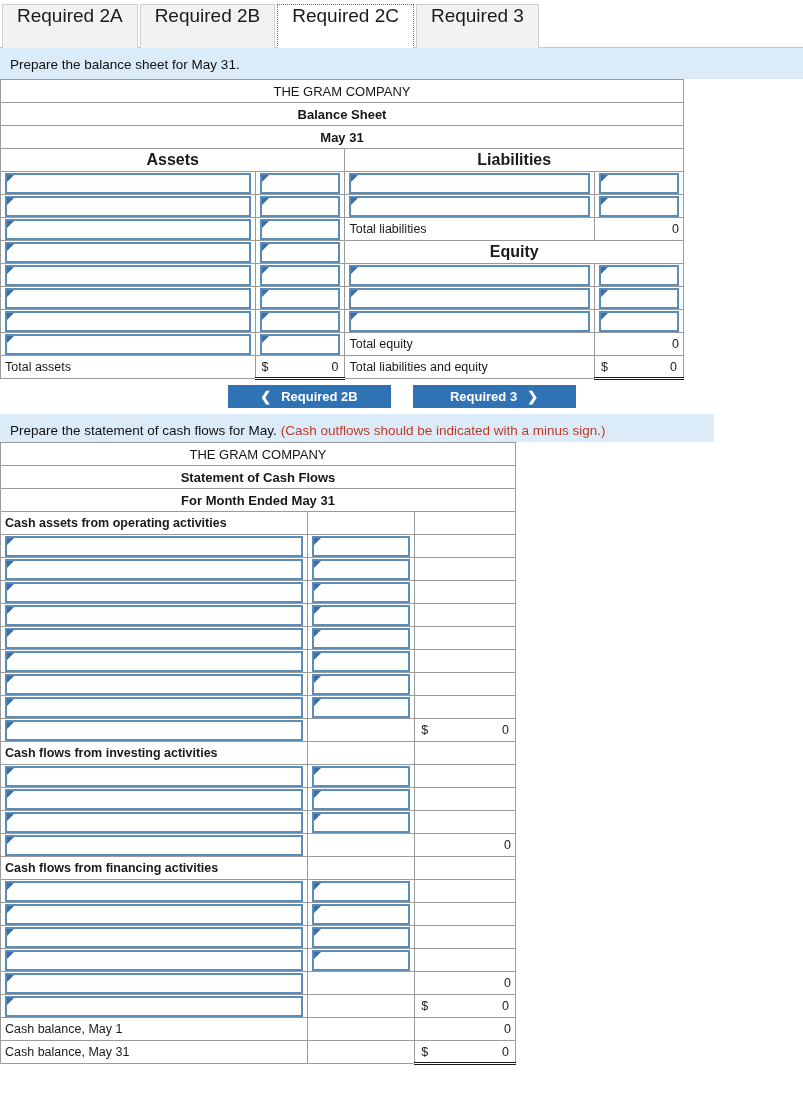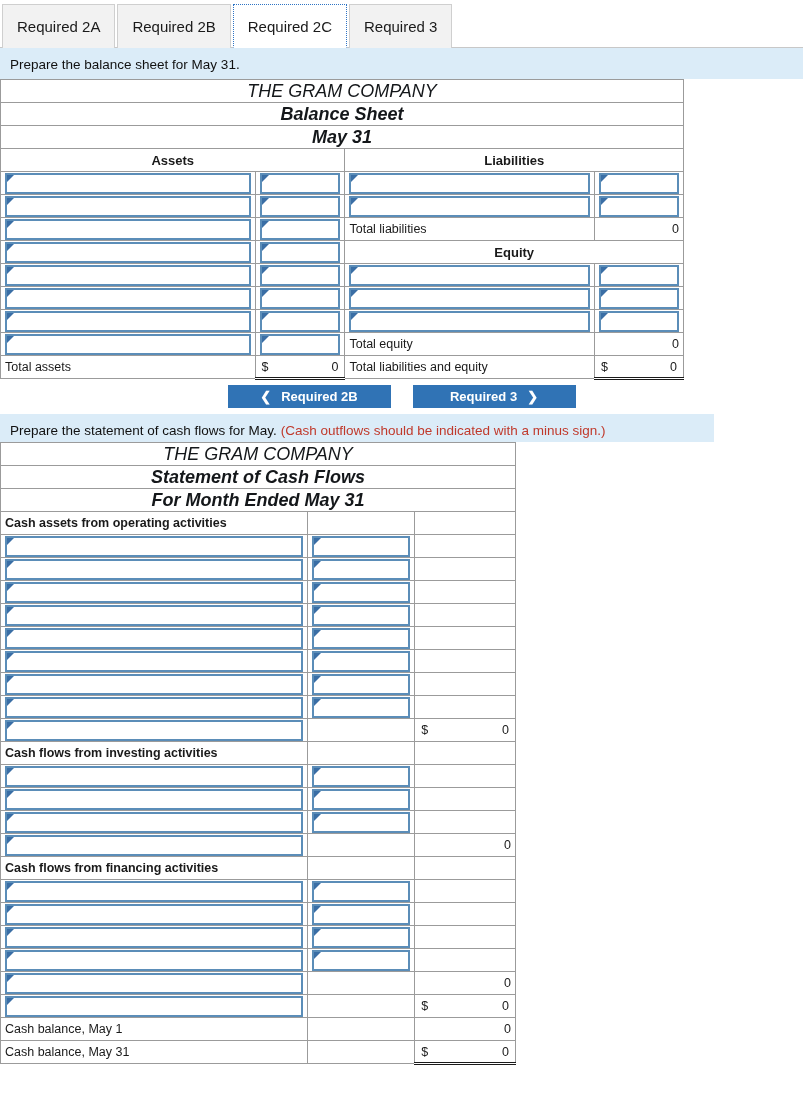--- a/index.html
+++ b/index.html
@@ -20,27 +20,27 @@
     display: flex;
     align-items: flex-end;
     background: #ffffff;
     padding-left: 2px;
   }
   .tab {
     height: 44px;
     min-width: 94px;
     padding: 0 14px;
     display: flex;
-    align-items: center;
+    align-items: flex-start;
     justify-content: center;
     background: #f2f2f2;
     border: 1px solid #cfcfcf;
     border-bottom: none;
     margin-right: 2px;
-    font-size: 15px;
+    font-size: 19px;
     color: #1a1a1a;
     white-space: nowrap;
     position: relative;
     top: 1px;
   }
   .tab.active {
     background: #ffffff;
     border: 1px dotted #2e74c4;
     border-bottom: 1px solid #ffffff;
     z-index: 3;
@@ -69,29 +69,28 @@
     height: 23px;
     padding: 0 4px;
     vertical-align: middle;
     background: #ffffff;
   }
   .hdr {
     background: #77abe5;
     text-align: center;
     font-weight: bold;
     color: #14171a;
-    font-size: 18px;
+    font-size: 13px;
     height: 23px !important;
-    font-style: italic;
   }
   .hdr.plain { font-weight: normal; }
   .sect {
     text-align: center;
     font-weight: bold;
-    font-size: 13px;
+    font-size: 16px;
     margin-left: 41px;
   }
   .lbl { text-align: left; }
   .bold { font-weight: bold; }
   .num { text-align: right; padding-right: 6px; }
   .topline { border-top: 1px solid #1a1a1a !important; }
   .dblbottom { border-bottom: 3px double #1a1a1a !important; }
   td.nopad { padding: 0; }
 
   

